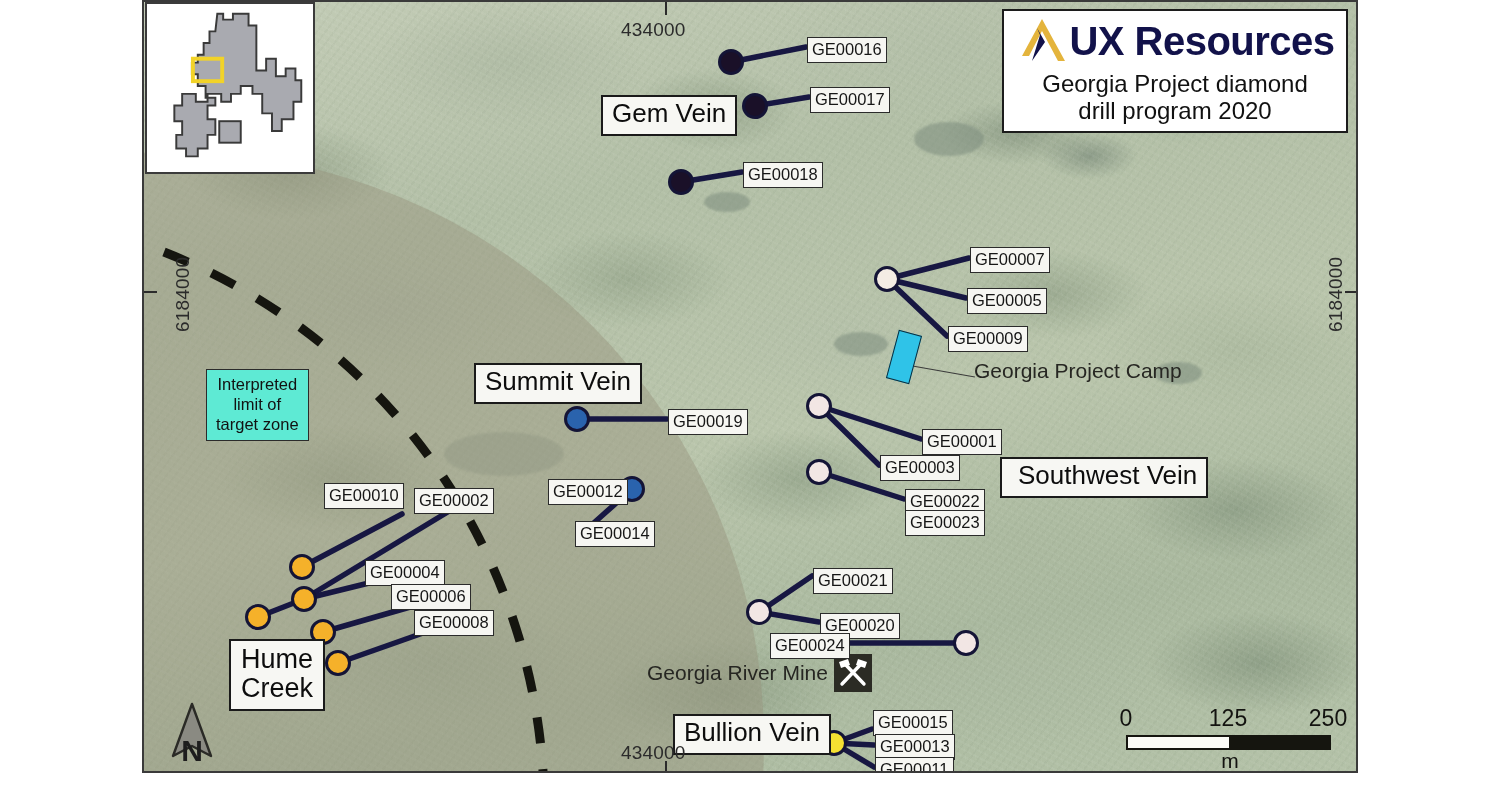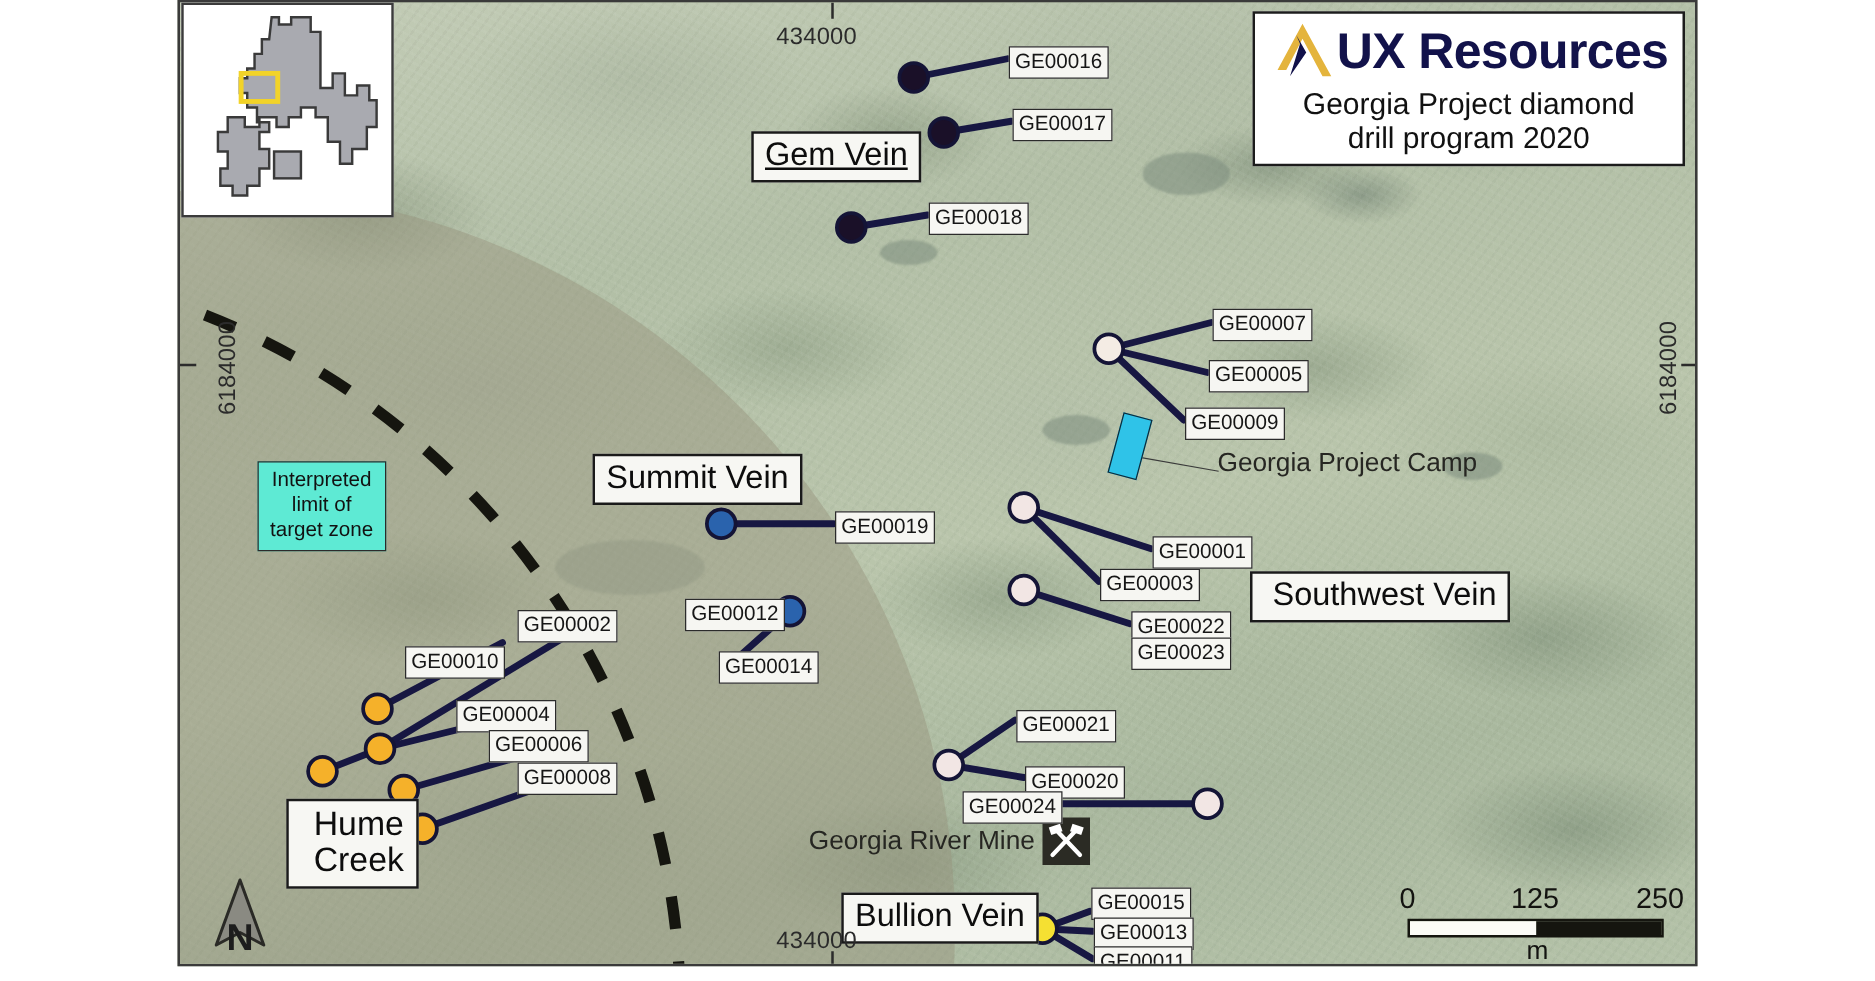--- a/index.html
+++ b/index.html
@@ -71,21 +71,21 @@
     position:absolute;background:#f6f6f2;border:1px solid #2b2b2b;
     color:#161616;font-size:16.5px;line-height:1;padding:3px 4px 4px 4px;
     white-space:nowrap;box-sizing:border-box;
   }
   
   .veinbox{
     position:absolute;background:#f7f7f3;border:2px solid #1a1a1a;
     color:#0d0d0d;padding:3px 9px 6px 9px;white-space:nowrap;
     font-size:26px;line-height:1.06;box-sizing:border-box;
   }
-  .veinbox.two{text-align:center;font-size:27px;padding:4px 10px 7px 20px;}
+  .veinbox.two{text-align:center;font-size:27px;padding:4px 10px 7px 10px;}
   .notebox{
     position:absolute;background:#5eead4;border:1px solid #2b2b2b;
     color:#121212;font-size:16.5px;line-height:1.22;text-align:center;
     padding:4px 9px 6px 9px;white-space:nowrap;box-sizing:border-box;
   }
 
   
   .collar{position:absolute;border-radius:50%;border:3px solid #141436;box-sizing:border-box;}
 
   
@@ -228,21 +228,21 @@
       <svg viewBox="0 0 38 38" width="38" height="38">
         <g stroke="#ffffff" stroke-width="3.4" stroke-linecap="round">
           <line x1="8" y1="30" x2="28" y2="9"></line>
           <line x1="30" y1="30" x2="10" y2="9"></line>
         </g>
         <path d="M24 5 L33 8 L31 14 L22 11 Z" fill="#ffffff"></path>
         <path d="M14 5 L5 8 L7 14 L16 11 Z" fill="#ffffff"></path>
       </svg>
     </div>
 
-    <div class="veinbox" style="left:457px;top:103px;text-decoration:underline;">Gem Vein</div>
+    <div class="veinbox" style="left:457px;top:93px;">Gem Vein</div>
     <div class="veinbox" style="left:330px;top:361px;">Summit Vein</div>
     <div class="veinbox" style="left:856px;top:455px;padding-left:16px;">Southwest Vein</div>
     <div class="veinbox" style="left:529px;top:712px;">Bullion Vein</div>
     <div class="veinbox two" style="left:85px;top:637px;">
       <div>Hume</div>
       <div>Creek</div>
     </div>
 
     <div class="notebox" style="left:62px;top:367px;">
       <div>Interpreted</div>
@@ -264,21 +264,21 @@
     <div class="lbl" style="left:761px;top:508px;">GE00023</div>
 
     <div class="lbl" style="left:669px;top:566px;">GE00021</div>
     <div class="lbl" style="left:676px;top:611px;">GE00020</div>
     <div class="lbl" style="left:626px;top:631px;">GE00024</div>
 
     <div class="lbl" style="left:524px;top:407px;">GE00019</div>
     <div class="lbl" style="left:388px;top:477px;margin-left:16px;">GE00012</div>
     <div class="lbl" style="left:388px;top:519px;margin-left:43px;">GE00014</div>
 
-    <div class="lbl" style="left:180px;top:515px;">GE00010</div>
+    <div class="lbl" style="left:180px;top:481px;">GE00010</div>
     <div class="lbl" style="left:270px;top:486px;">GE00002</div>
     <div class="lbl" style="left:221px;top:558px;">GE00004</div>
     <div class="lbl" style="left:247px;top:582px;">GE00006</div>
     <div class="lbl" style="left:270px;top:608px;">GE00008</div>
 
     <div class="lbl" style="left:729px;top:708px;">GE00015</div>
     <div class="lbl" style="left:731px;top:732px;">GE00013</div>
     <div class="lbl" style="left:731px;top:755px;">GE00011</div>
 
     <div class="coord" style="left:477px;top:17px;">434000</div>

